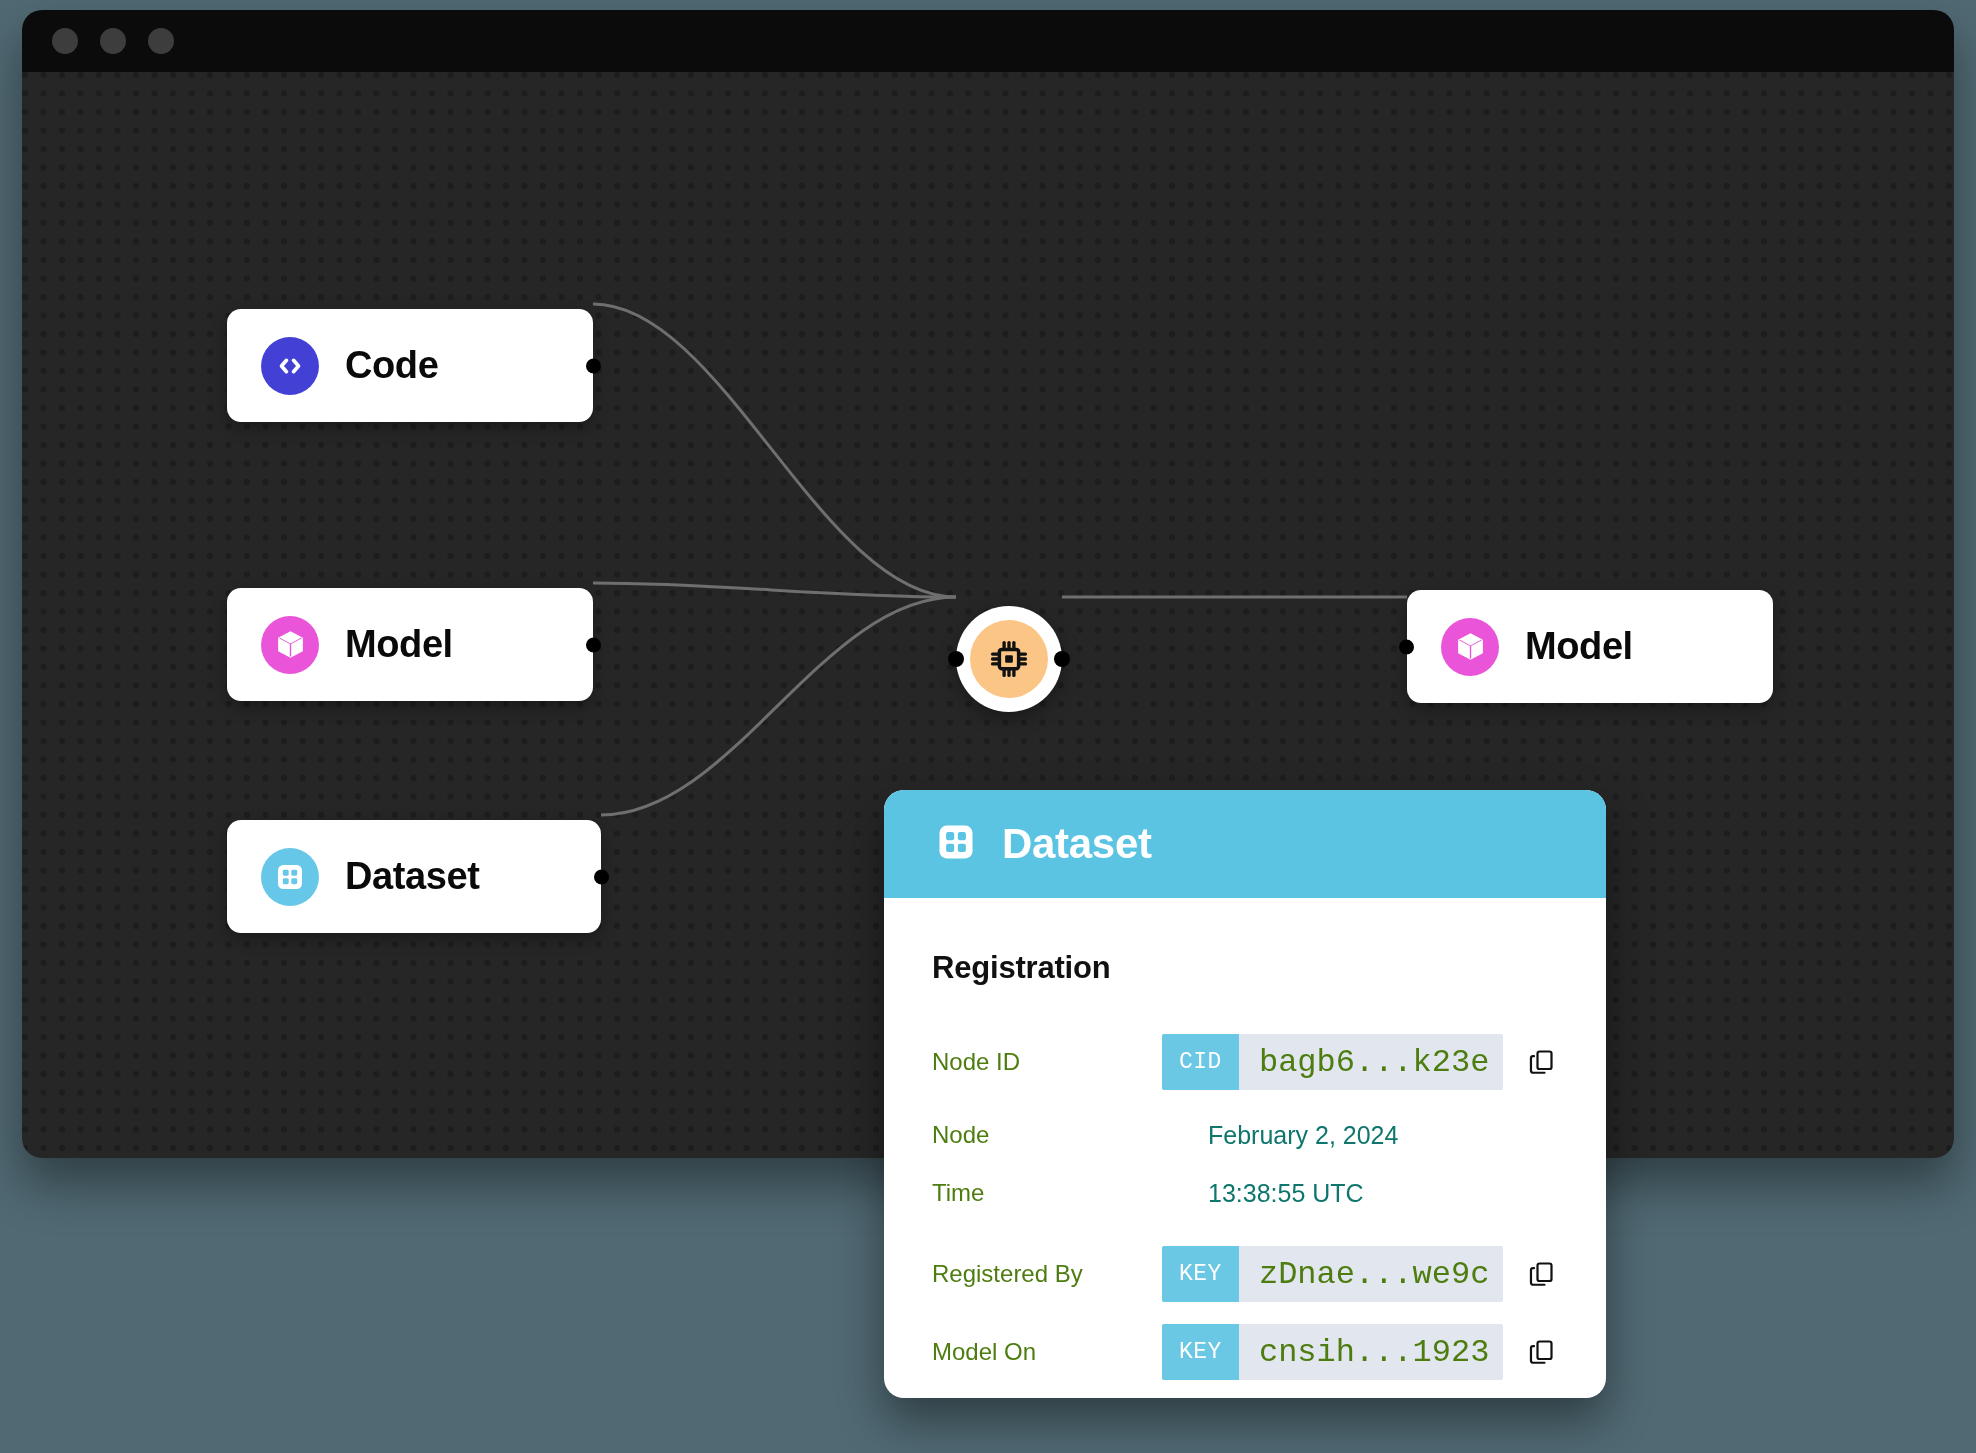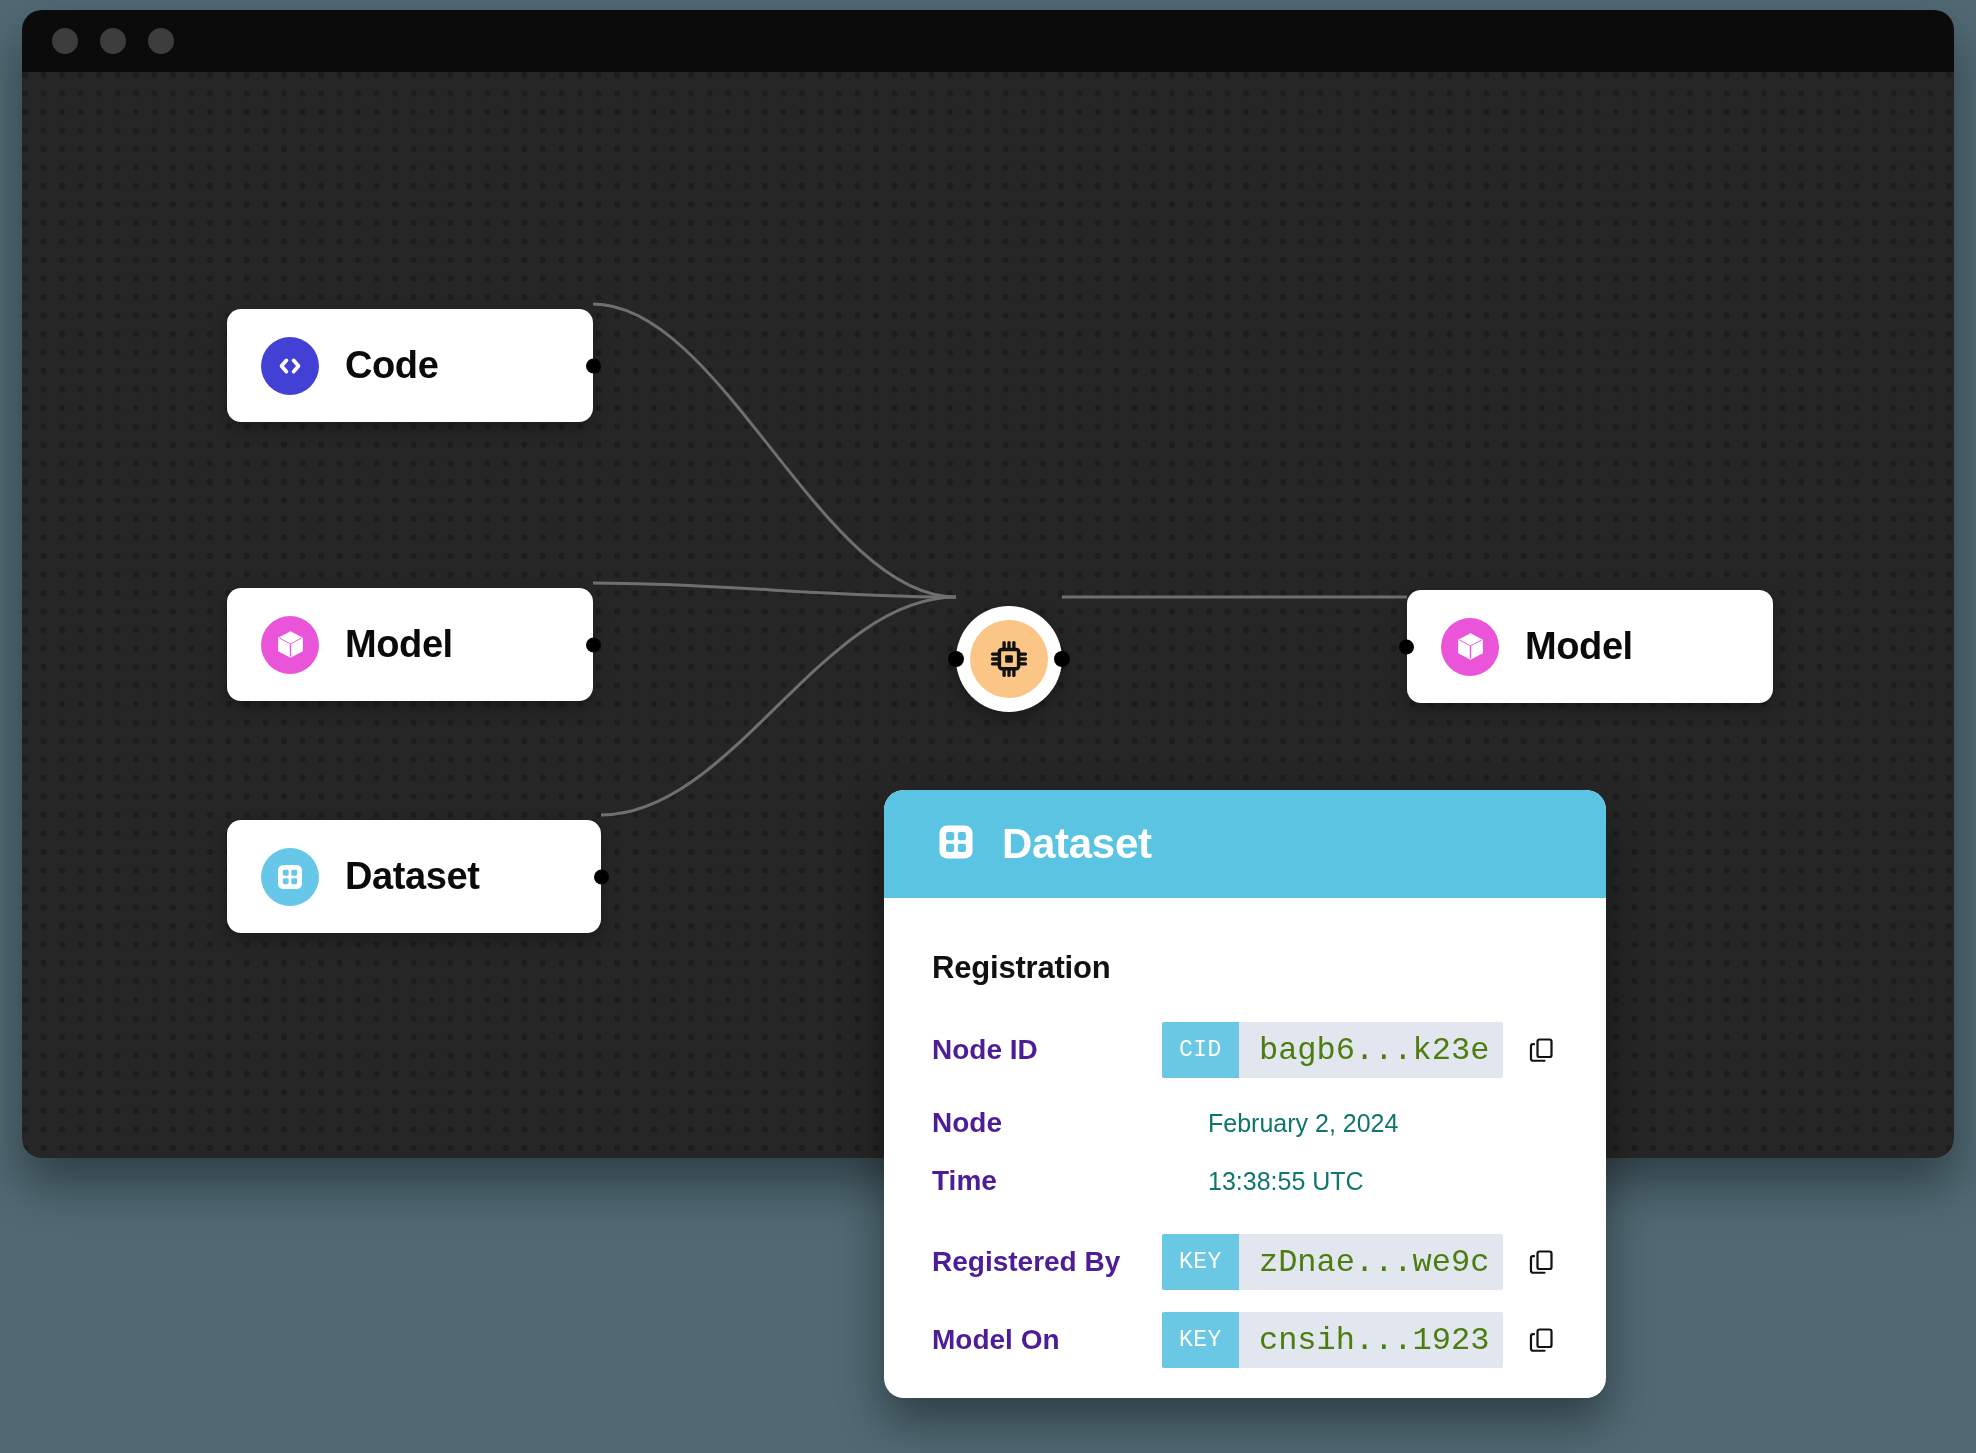--- a/index.html
+++ b/index.html
@@ -174,37 +174,37 @@
 
   .panel-body {
     padding: 52px 48px 0 48px;
   }
 
   .section-title {
     font-size: 31px;
     font-weight: 700;
     color: #111111;
     letter-spacing: -0.2px;
-    margin-bottom: 36px;
+    margin-bottom: 48px;
   }
 
   .reg-row {
     display: flex;
     align-items: center;
     min-height: 46px;
   }
   .reg-row.chip-row { margin-bottom: 22px; }
   .reg-row.plain-row { margin-bottom: 12px; }
 
   .reg-label {
     width: 230px;
     flex: 0 0 230px;
-    font-size: 28px;
-    color: #4c1d95;
-    font-weight: 700;
+    font-size: 24px;
+    color: #4d7c0f;
+    font-weight: 400;
   }
 
   .reg-plain {
     font-size: 25px;
     color: #0f766e;
     margin-left: 46px;
   }
 
   .chip {
     display: inline-flex;

